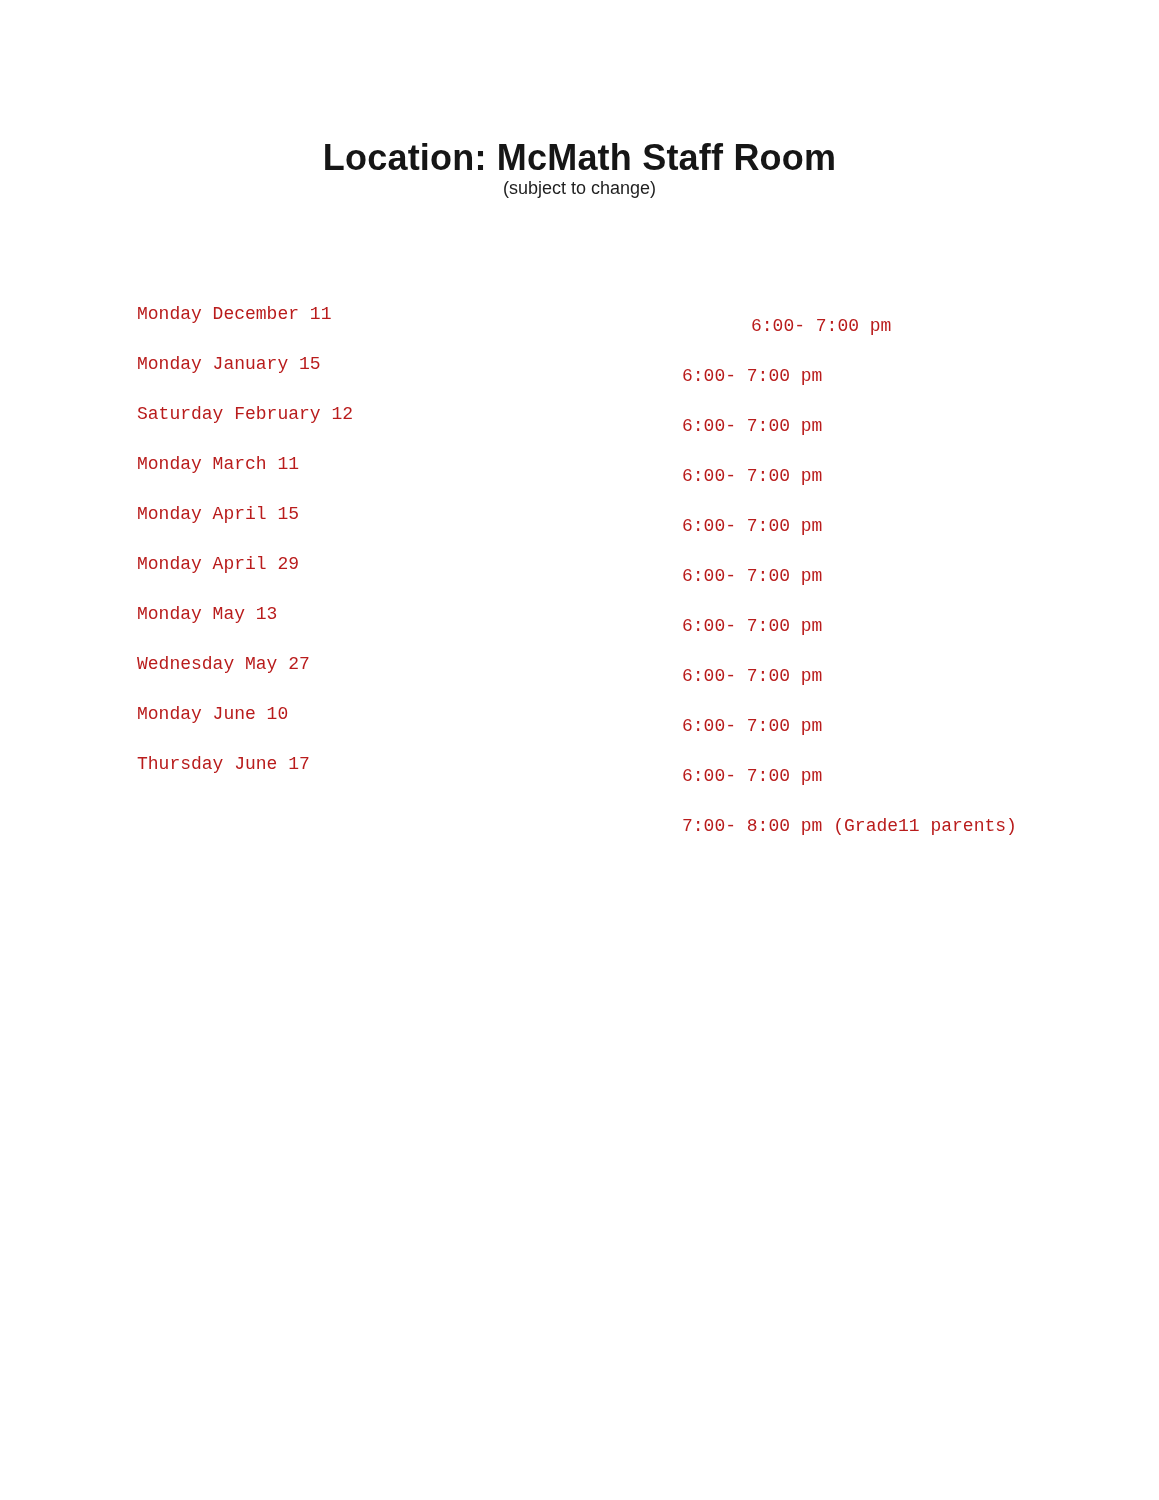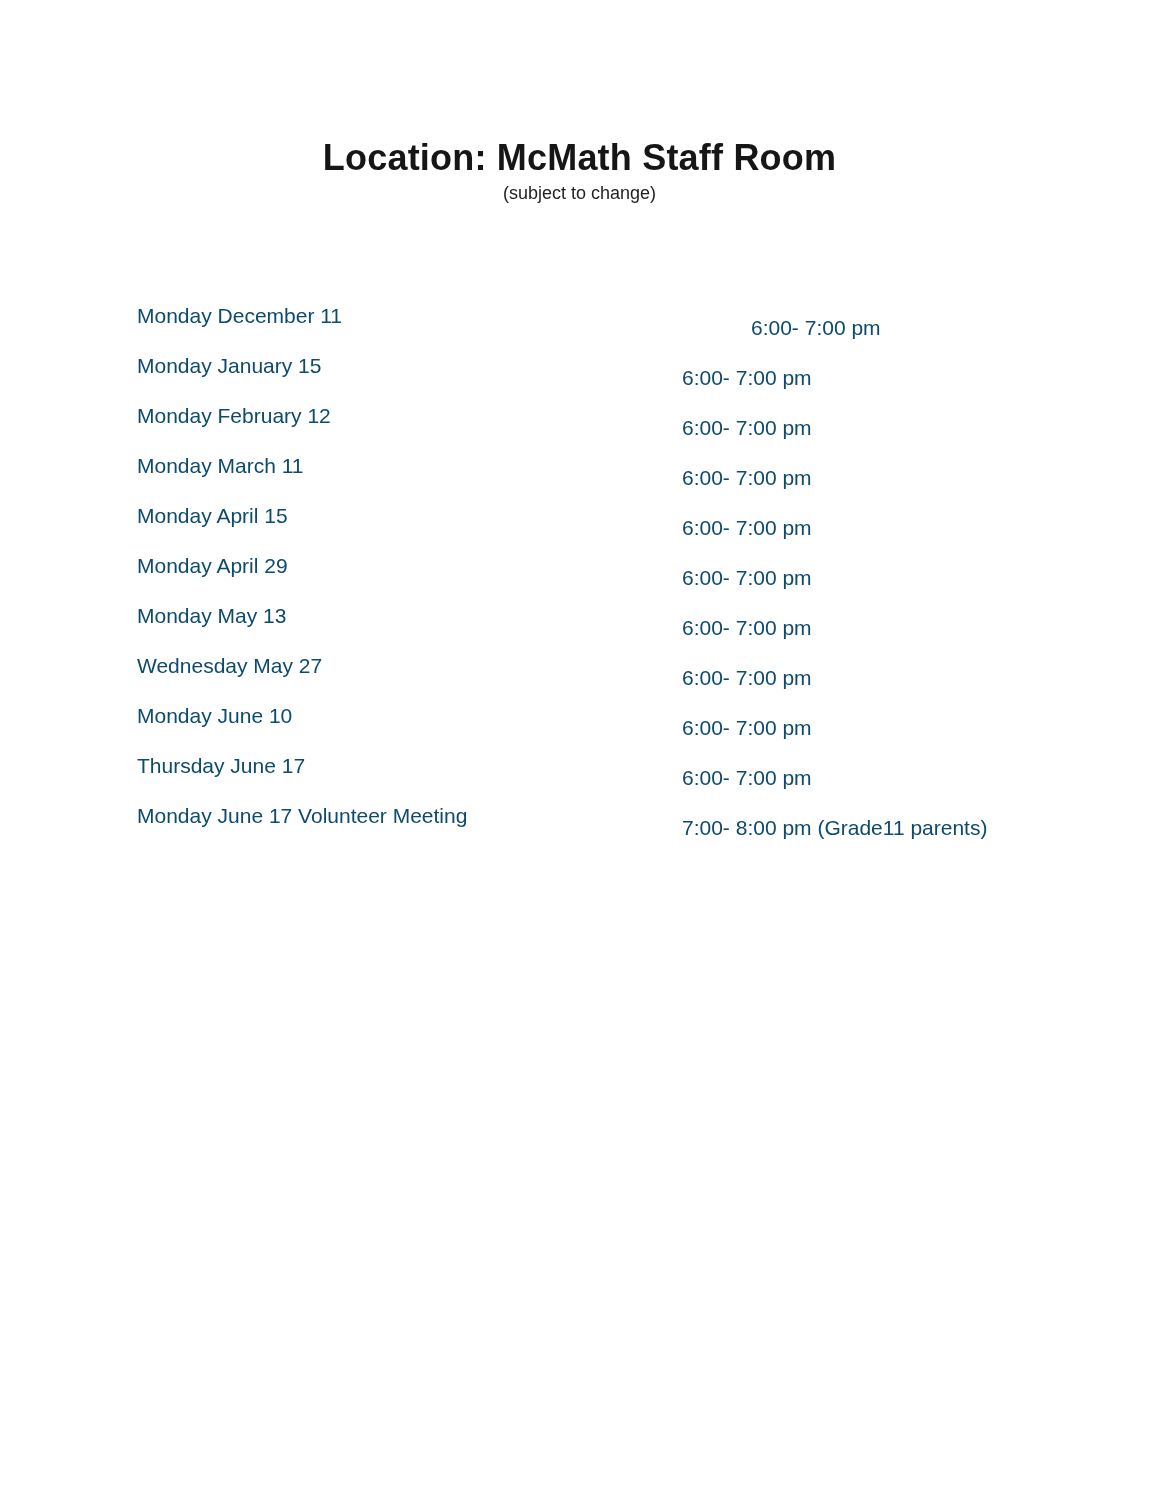--- a/index.html
+++ b/index.html
@@ -23,36 +23,36 @@
     text-align: center;
   }
   .title-line {
     font-size: 36px;
     font-weight: bold;
     line-height: 40px;
     letter-spacing: 0.2px;
     color: #161616;
   }
   .subtitle {
-    margin-top: 5px;
     font-size: 18px;
     font-weight: normal;
     color: #1f1f1f;
   }
   .schedule {
     position: absolute;
     top: 304px;
     left: 0;
     width: 100%;
   }
   .row {
     position: relative;
     height: 50px;
-    font-size: 21px;
-    color: #0c4a6e;
+    font-size: 18px;
+    color: #b91c1c;
+    font-family: Liberation Mono, monospace;
   }
   .row .date {
     position: absolute;
     left: 137px;
     top: 0;
     white-space: nowrap;
   }
   .row .time {
     position: absolute;
     left: 682px;
@@ -74,21 +74,21 @@
 <div class="schedule">
   <div class="row first-row">
     <span class="date">Monday December 11</span>
     <span class="time">6:00- 7:00 pm</span>
   </div>
   <div class="row">
     <span class="date">Monday January 15</span>
     <span class="time">6:00- 7:00 pm</span>
   </div>
   <div class="row">
-    <span class="date">Monday February 12</span>
+    <span class="date">Saturday February 12</span>
     <span class="time">6:00- 7:00 pm</span>
   </div>
   <div class="row">
     <span class="date">Monday March 11</span>
     <span class="time">6:00- 7:00 pm</span>
   </div>
   <div class="row">
     <span class="date">Monday April 15</span>
     <span class="time">6:00- 7:00 pm</span>
   </div>
@@ -106,16 +106,15 @@
   </div>
   <div class="row">
     <span class="date">Monday June 10</span>
     <span class="time">6:00- 7:00 pm</span>
   </div>
   <div class="row">
     <span class="date">Thursday June 17</span>
     <span class="time">6:00- 7:00 pm</span>
   </div>
   <div class="row">
-    <span class="date">Monday June 17 Volunteer Meeting</span>
     <span class="time">7:00- 8:00 pm (Grade11 parents)</span>
   </div>
 </div>
 
 </body></html>

